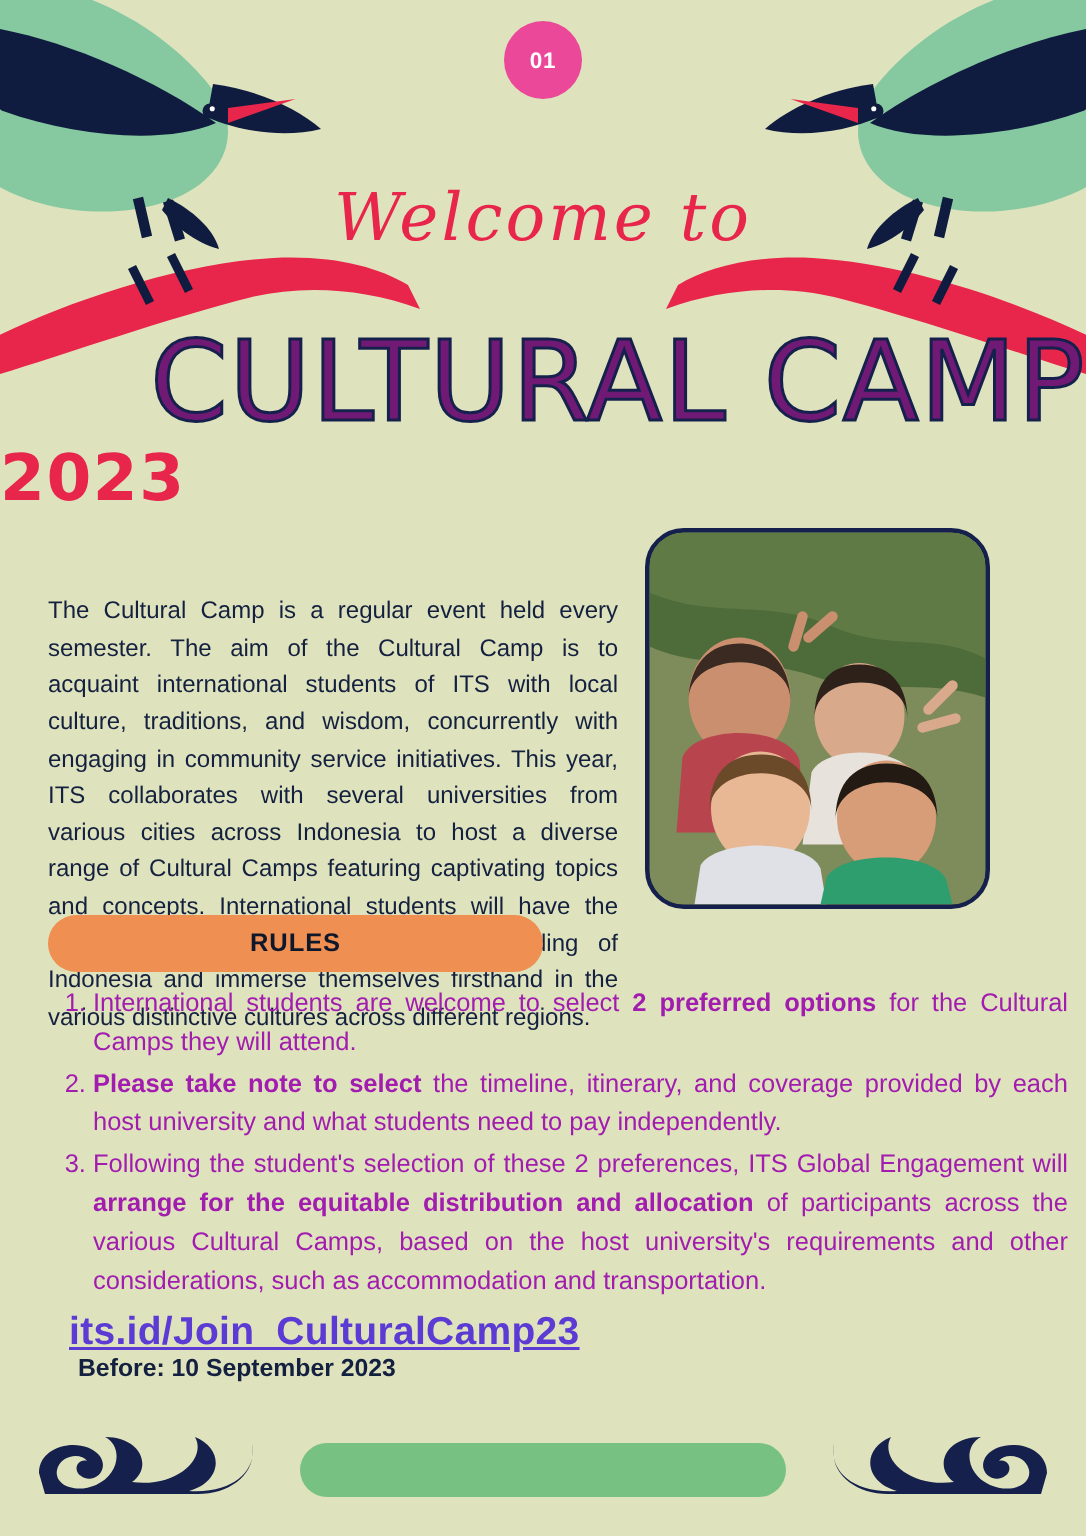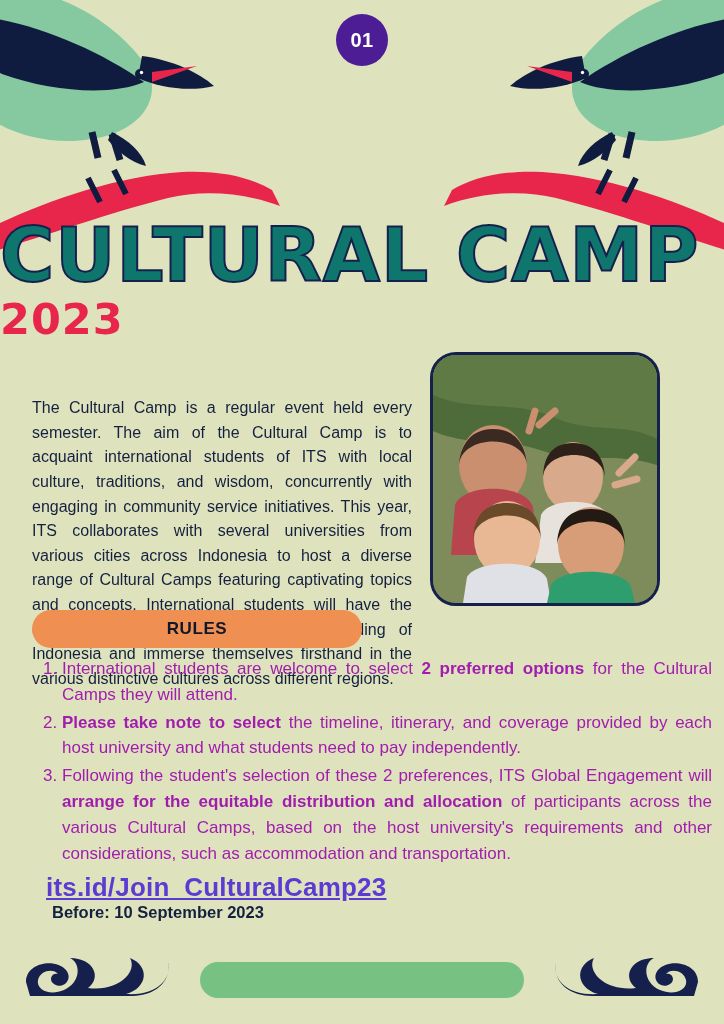--- a/index.html
+++ b/index.html
@@ -23,26 +23,26 @@
 
   
   .page-badge {
     position: absolute;
     left: 50%;
     top: 14px;
     transform: translateX(-50%);
     width: 52px;
     height: 52px;
     border-radius: 50%;
-    background: #4c1d95;
+    background: #ec4899;
     color: #ffffff;
     display: flex;
     align-items: center;
     justify-content: center;
-    font-size: 20px;
+    font-size: 15px;
     font-weight: bold;
     letter-spacing: 0.5px;
     z-index: 6;
   }
 
   
   .bird {
     position: absolute;
     top: 0;
     width: 300px;
@@ -64,26 +64,26 @@
     font-size: 44px;
     color: #e8264c;
     letter-spacing: 2px;
     z-index: 5;
   }
   .title-main {
     position: absolute;
     top: 218px;
     left: 0;
     width: 100%;
-    text-align: left;
+    text-align: right;
     font-family: "DejaVu Sans", sans-serif;
-    font-weight: bold;
+    font-weight: normal;
     font-size: 74px;
     line-height: 1;
-    color: #0f766e;
+    color: #701a75;
     letter-spacing: 1px;
     z-index: 5;
     -webkit-text-stroke: 2px #15204d;
   }
   .title-year {
     position: absolute;
     top: 294px;
     left: 0;
     width: 100%;
     font-family: "DejaVu Sans", sans-serif;
@@ -231,20 +231,21 @@
       <path d="M120 132 C136 140 150 152 154 166 C138 162 124 150 116 140 Z" fill="#0f1b3f"></path>
       <circle cx="148" cy="74" r="5" fill="#0f1b3f"></circle>
       <circle cx="149.5" cy="72.5" r="1.7" fill="#ffffff"></circle>
       <path d="M160 72 L205 66 L160 82 Z" fill="#e8264c"></path>
       <path d="M100 132 l6 26 M120 134 l8 26" stroke="#0f1b3f" stroke-width="7" fill="none"></path>
       <path d="M-10 232 C40 206 120 176 190 172 C230 170 260 178 280 190 L288 206 C250 192 210 190 176 198 C120 212 46 238 6 250 Z" fill="#e8264c"></path>
       <path d="M96 178 l12 24 M122 170 l12 24" stroke="#0f1b3f" stroke-width="6" fill="none"></path>
     </svg>
   </div>
 
+  <div class="welcome">Welcome to</div>
   <div class="title-main">CULTURAL CAMP</div>
   <div class="title-year">2023</div>
 
   <div class="intro">The Cultural Camp is a regular event held every semester. The aim of the Cultural Camp is to acquaint international students of ITS with local culture, traditions, and wisdom, concurrently with engaging in community service initiatives. This year, ITS collaborates with several universities from various cities across Indonesia to host a diverse range of Cultural Camps featuring captivating topics and concepts. International students will have the opportunity to gain a broader understanding of Indonesia and immerse themselves firsthand in the various distinctive cultures across different regions.</div>
 
   <div class="photo-frame">
     <svg width="224" height="248" viewBox="0 0 224 248">
       <rect width="224" height="248" fill="#7e8b5a"></rect>
       <path d="M0 0 H224 V92 C180 70 150 88 118 72 C80 54 40 70 0 52 Z" fill="#5f7a45"></path>
       <path d="M0 40 C40 58 80 44 120 62 C160 80 190 66 224 84 V110 C180 96 150 110 110 96 C70 82 36 92 0 76 Z" fill="#4e6b3a"></path>

